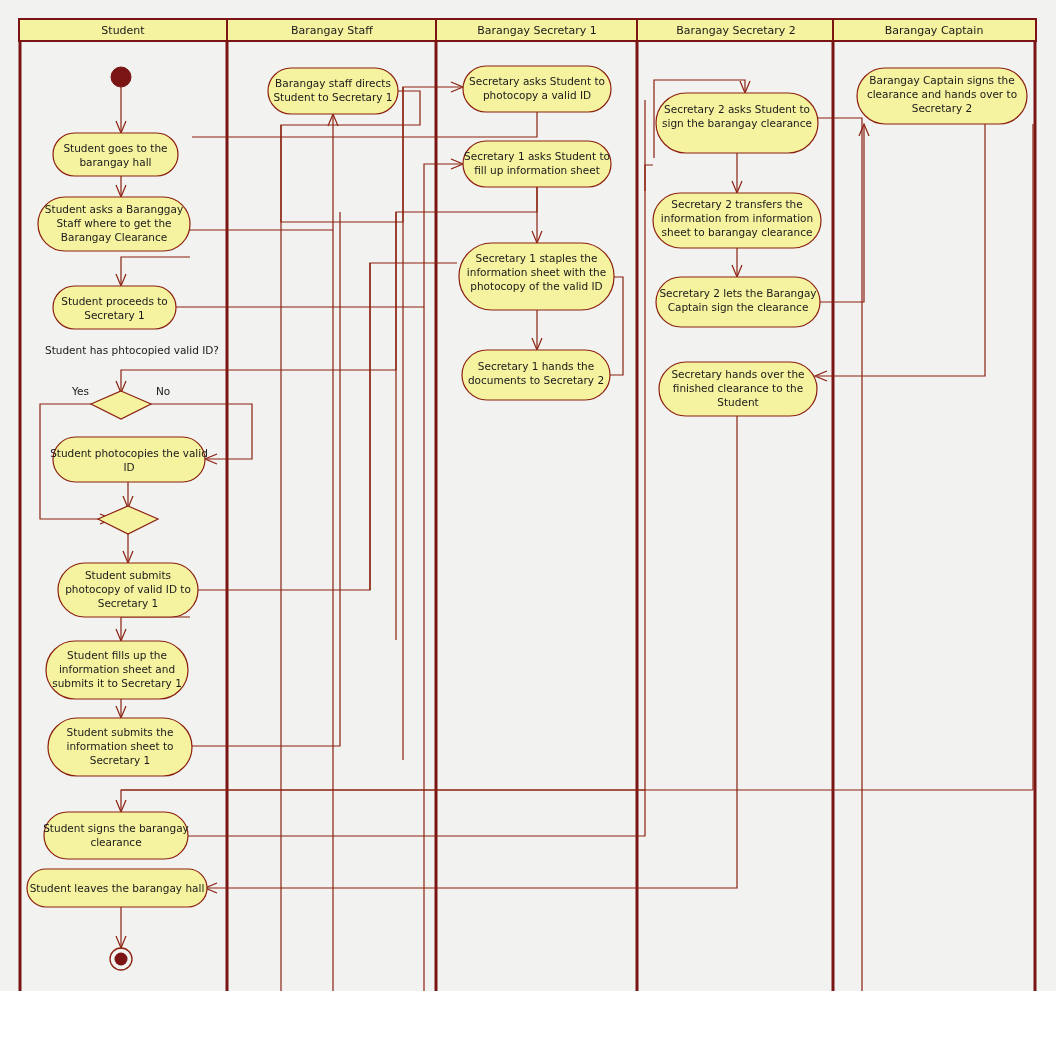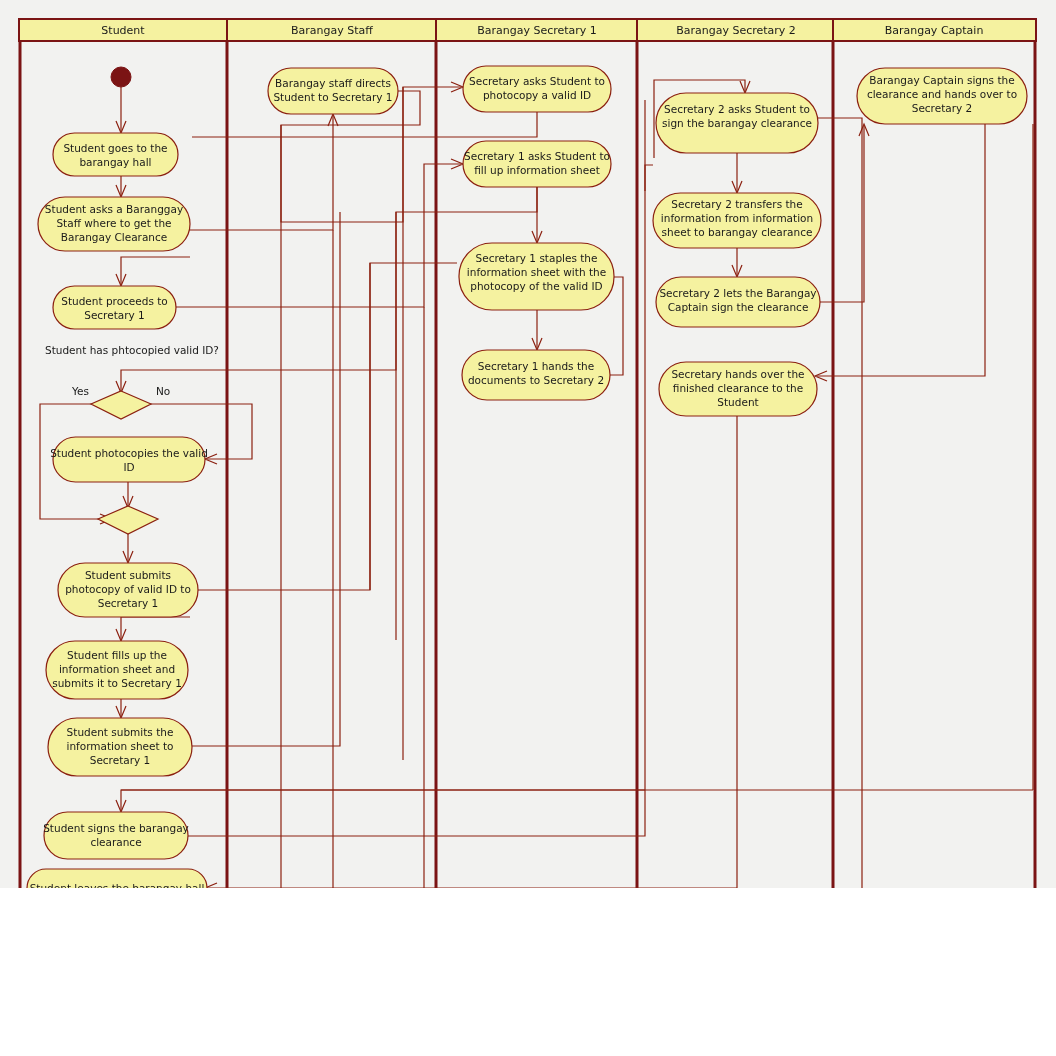--- a/index.html
+++ b/index.html
@@ -3,21 +3,21 @@
 <meta charset="utf-8">
 <style>
   html, body {
     margin: 0;
     padding: 0;
     background: #ffffff;
   }
   #canvas {
     position: relative;
     width: 1056px;
-    height: 888px;
+    height: 991px;
     background: #f2f2f0;
     font-family: "DejaVu Sans", sans-serif;
     overflow: hidden;
   }
   svg#diagram {
     position: absolute;
     top: 0; left: 0;
     width: 1056px;
     height: 1056px;
   }

